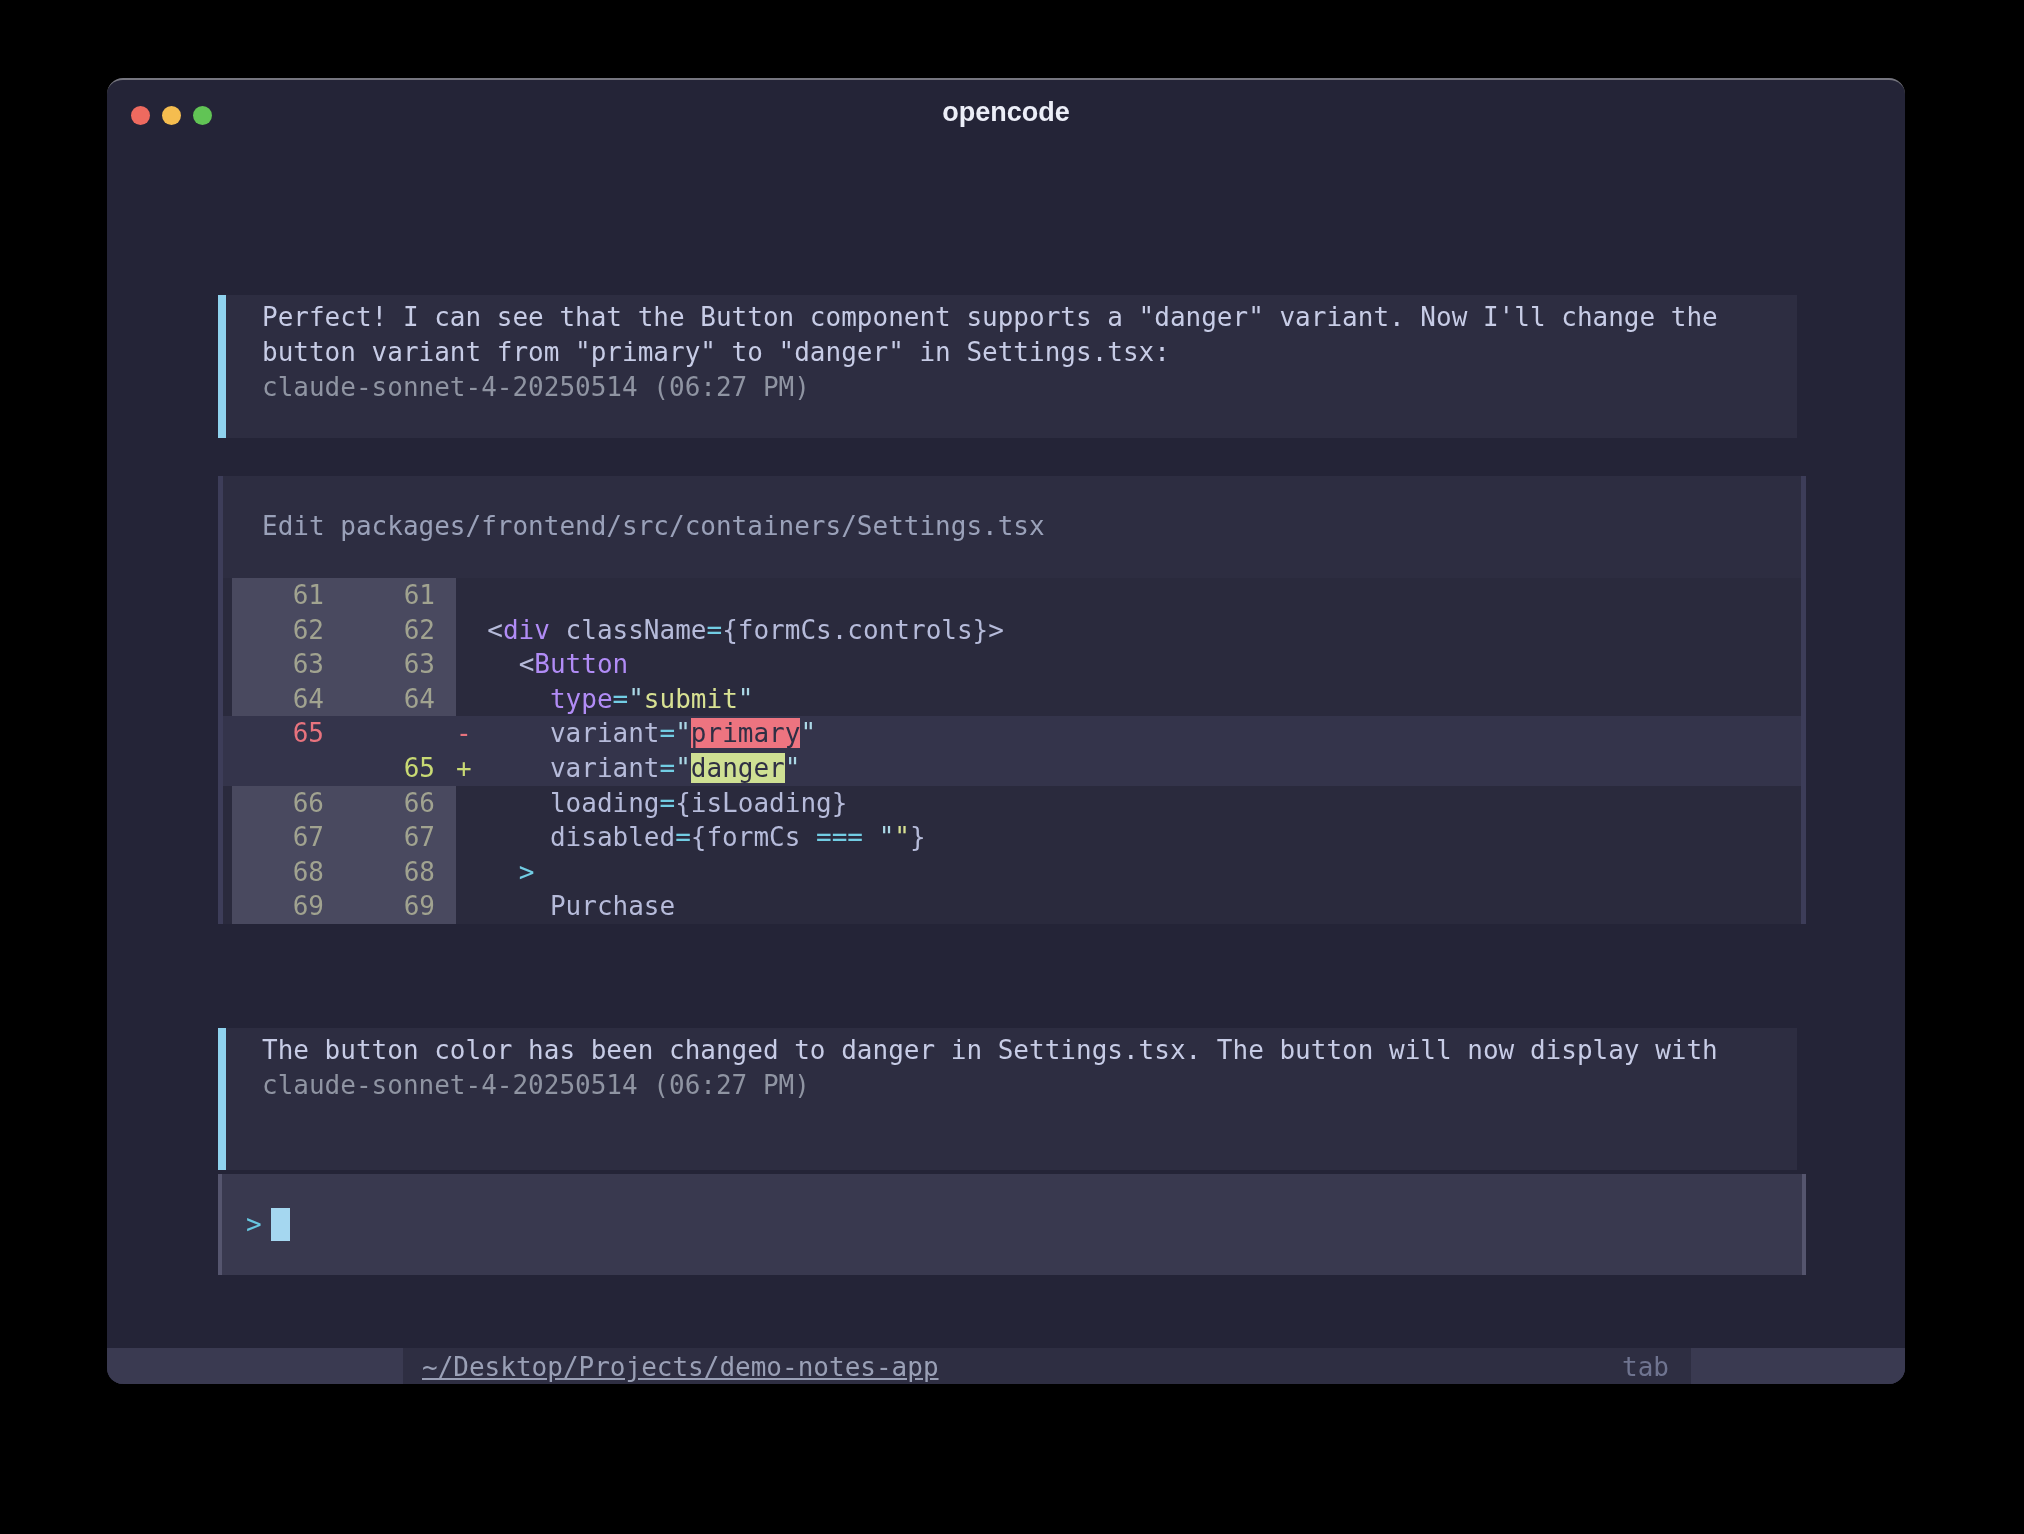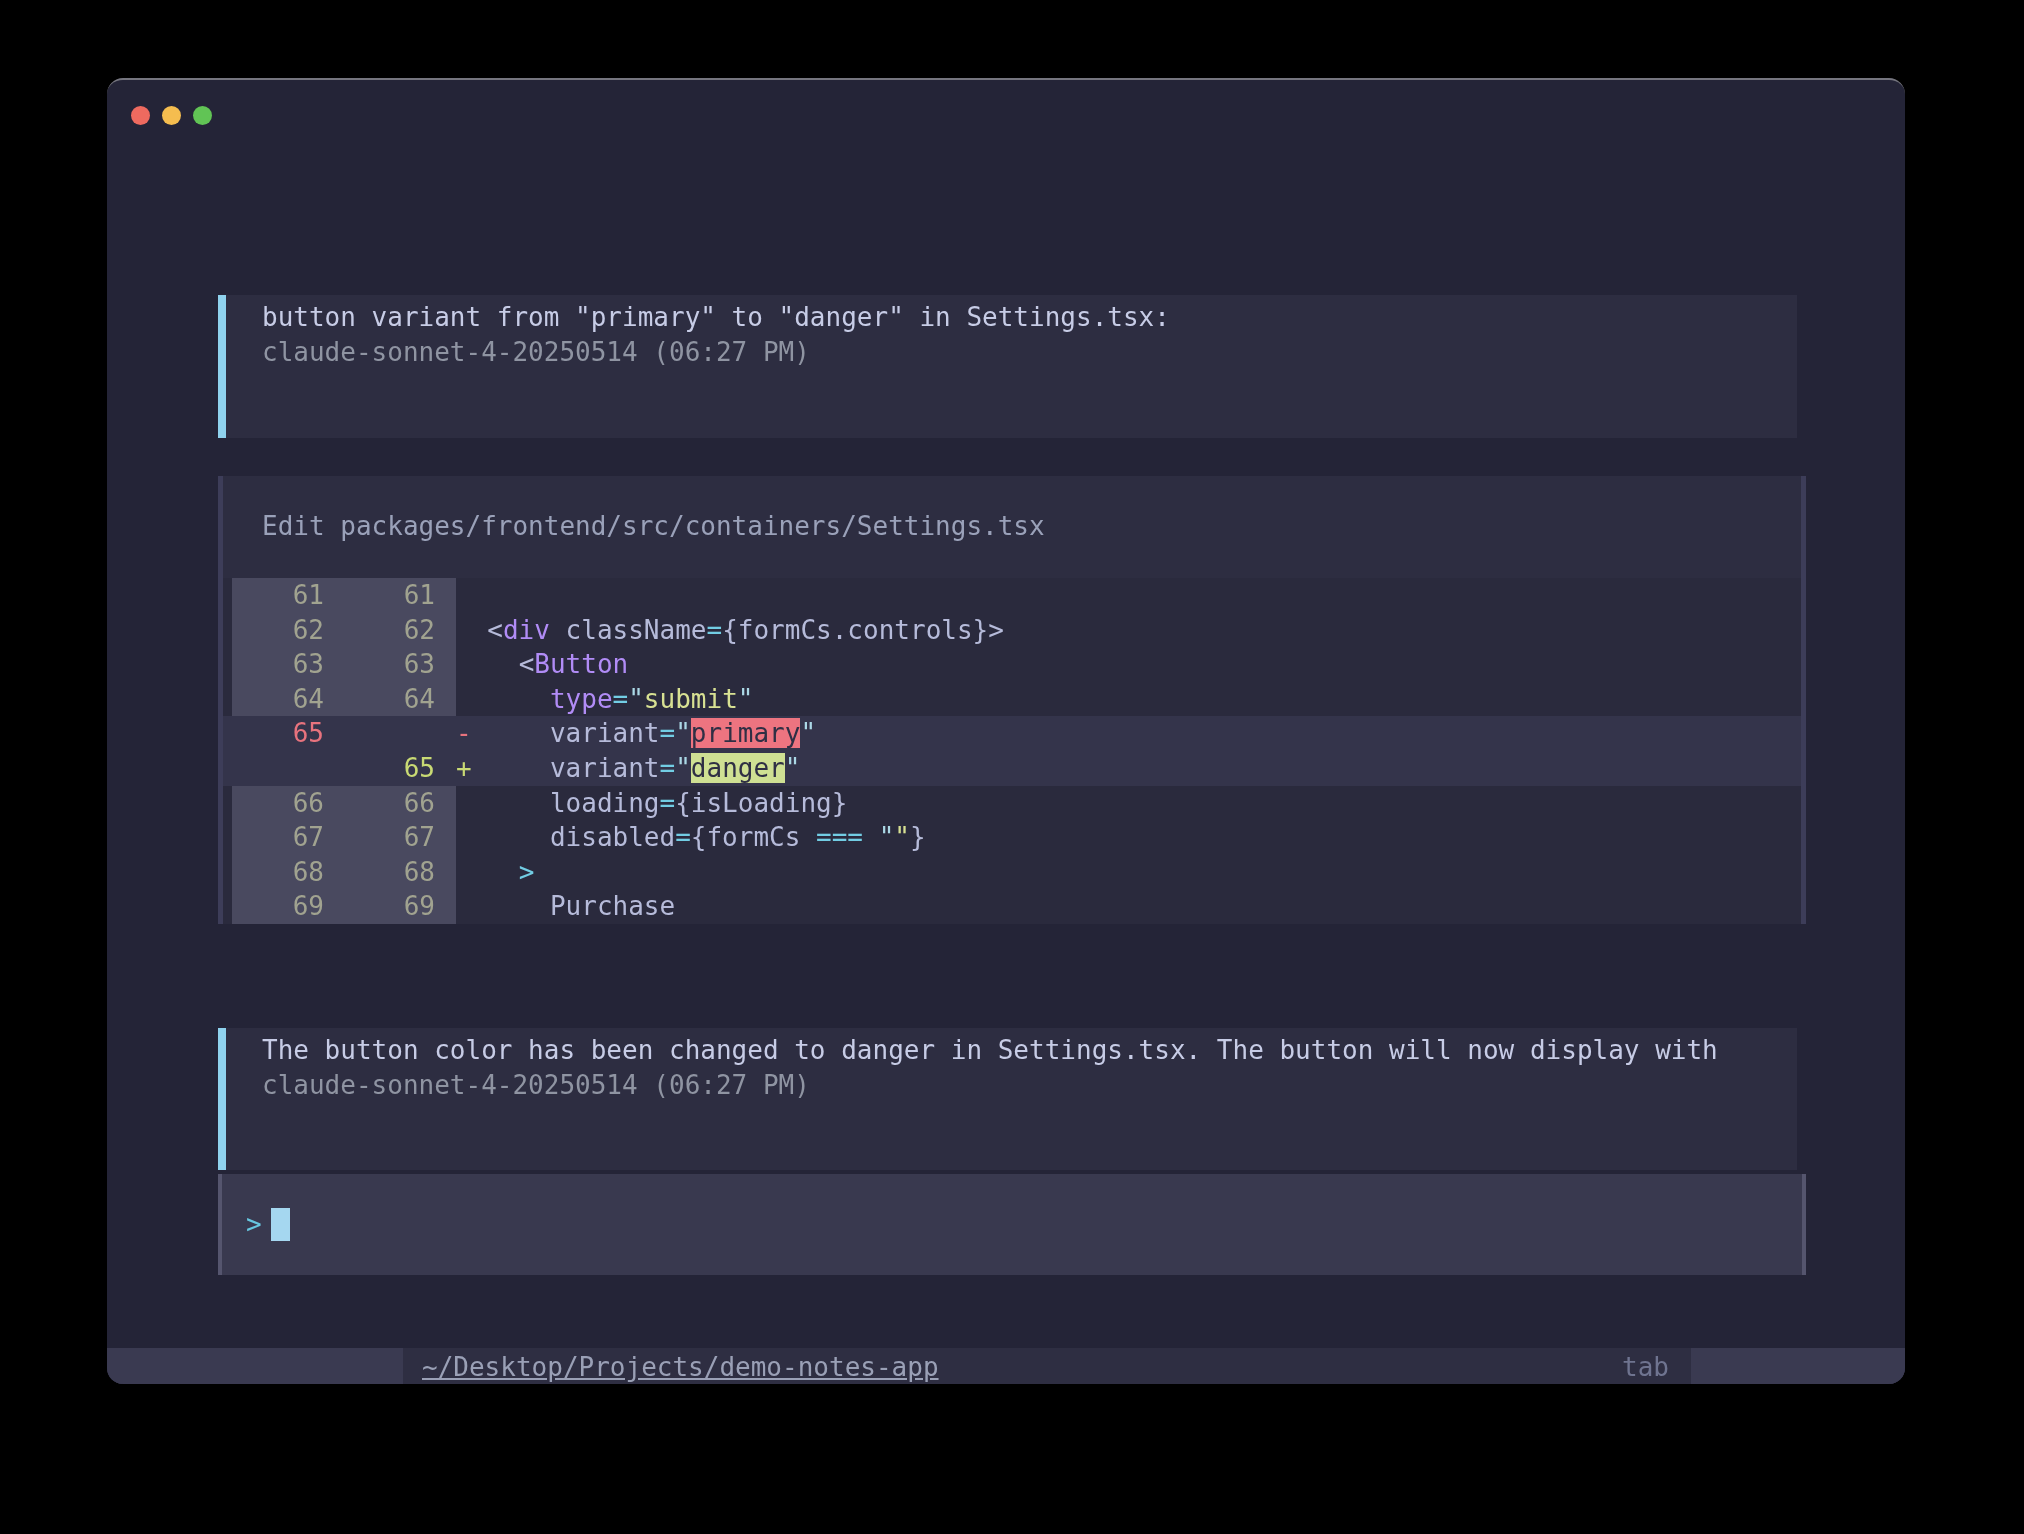--- a/index.html
+++ b/index.html
@@ -119,25 +119,27 @@
 </style>
 </head>
 <body>
 
 <div class="window">
 
   <div class="abs titlebar">
     <span class="tlight tl-close"></span>
     <span class="tlight tl-min"></span>
     <span class="tlight tl-zoom"></span>
+    <div class="wtitle">opencode</div>
   </div>
 
 
   <div class="abs msg mono" style="left:111px; top:215px; height:143px;">
     <div>
+        <div class="tline">Perfect! I can see that the Button component supports a "danger" variant. Now I'll change the</div>
         <div class="tline">button variant from "primary" to "danger" in Settings.tsx:</div>
       </div>
     <div class="tline model">claude-sonnet-4-20250514 (06:27 PM)</div>
   </div>
 
   <div class="abs edit">
     <div class="edit-head-wrap">
       <div class="edit-head">Edit packages/frontend/src/containers/Settings.tsx</div>
     </div>
     <div class="diff">

